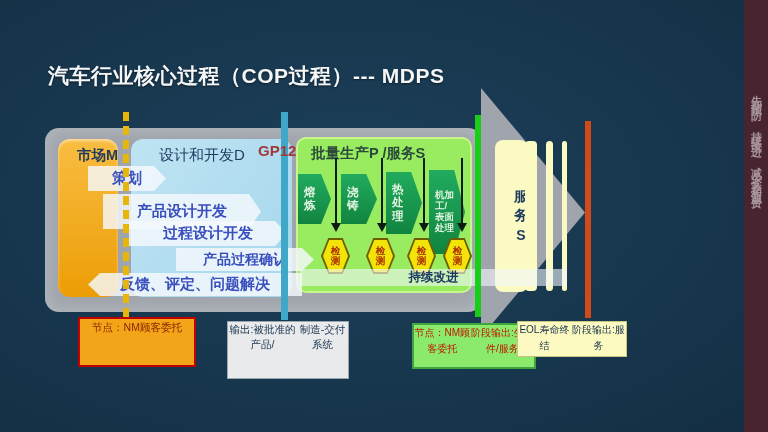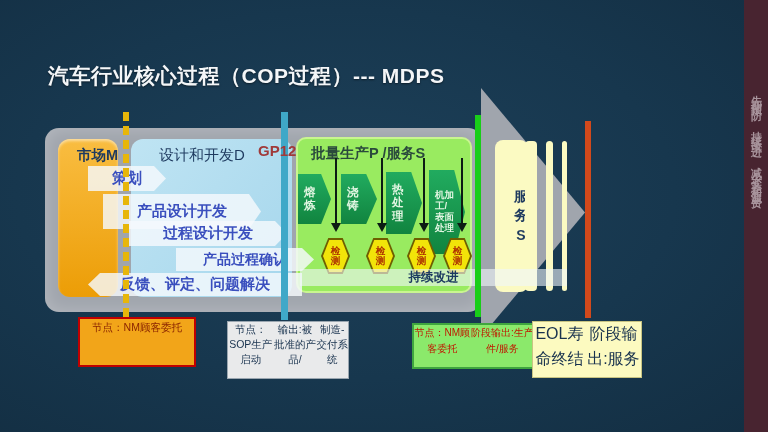--- a/index.html
+++ b/index.html
@@ -43,21 +43,21 @@
   .v-yellow{left:123px;top:112px;height:206px;background:repeating-linear-gradient(180deg,#e7b60a 0 9px,rgba(0,0,0,0) 9px 14px);}
   .v-teal{left:281px;top:112px;width:7px;height:208px;background:#3fa8c8;}
   .v-green{left:475px;top:115px;height:202px;background:#19ce19;}
   .v-red{left:585px;top:121px;height:197px;background:#d2491b;}
   .gp12{left:258px;top:142px;font-size:15px;font-weight:bold;color:#a03a3a;}
   
   .note{box-sizing:border-box;text-align:center;font-weight:normal;display:flex;flex-direction:row;justify-content:center;line-height:1.55;}
   .n1{left:78px;top:317px;width:118px;height:50px;background:#f2a519;border:2px solid #c00000;color:#8b2500;font-size:10.5px;}
   .n2{left:227px;top:321px;width:122px;height:58px;background:#e9eaeb;border:1px solid #9aa6b0;color:#18324e;font-size:10.5px;line-height:1.45;}
   .n3{left:412px;top:323px;width:124px;height:46px;background:#8be96b;border:2px solid #3fa53f;color:#c01800;font-size:10px;}
-  .n4{left:532px;top:321px;width:110px;height:57px;background:#fcfac0;border:1px solid #c8c482;color:#18324e;font-size:16px;}
+  .n4{left:517px;top:321px;width:110px;height:36px;background:#fcfac0;border:1px solid #c8c482;color:#18324e;font-size:10px;}
 </style>
 </head>
 <body>
 
 <div class="stage">
 
   <div class="abs body-gray"></div>
   <div class="abs head-gray"></div>
 
   <div class="abs market">
@@ -148,21 +148,20 @@
   <div class="abs vline v-yellow"></div>
   <div class="abs v-teal"></div>
   <div class="abs vline v-green"></div>
   <div class="abs vline v-red"></div>
   <div class="abs gp12">GP12</div>
 
   <div class="abs note n1">
     <div>节点：NM顾客委托</div>
   </div>
   <div class="abs note n2">
-    <div>节点：SOP生产启动</div>
     <div>输出:被批准的产品/</div>
     <div>制造-交付系统</div>
   </div>
   <div class="abs note n3">
     <div>节点：NM顾客委托</div>
     <div>阶段输出:生产件/服务</div>
   </div>
   <div class="abs note n4">
     <div>EOL寿命终结</div>
     <div>阶段输出:服务</div>

